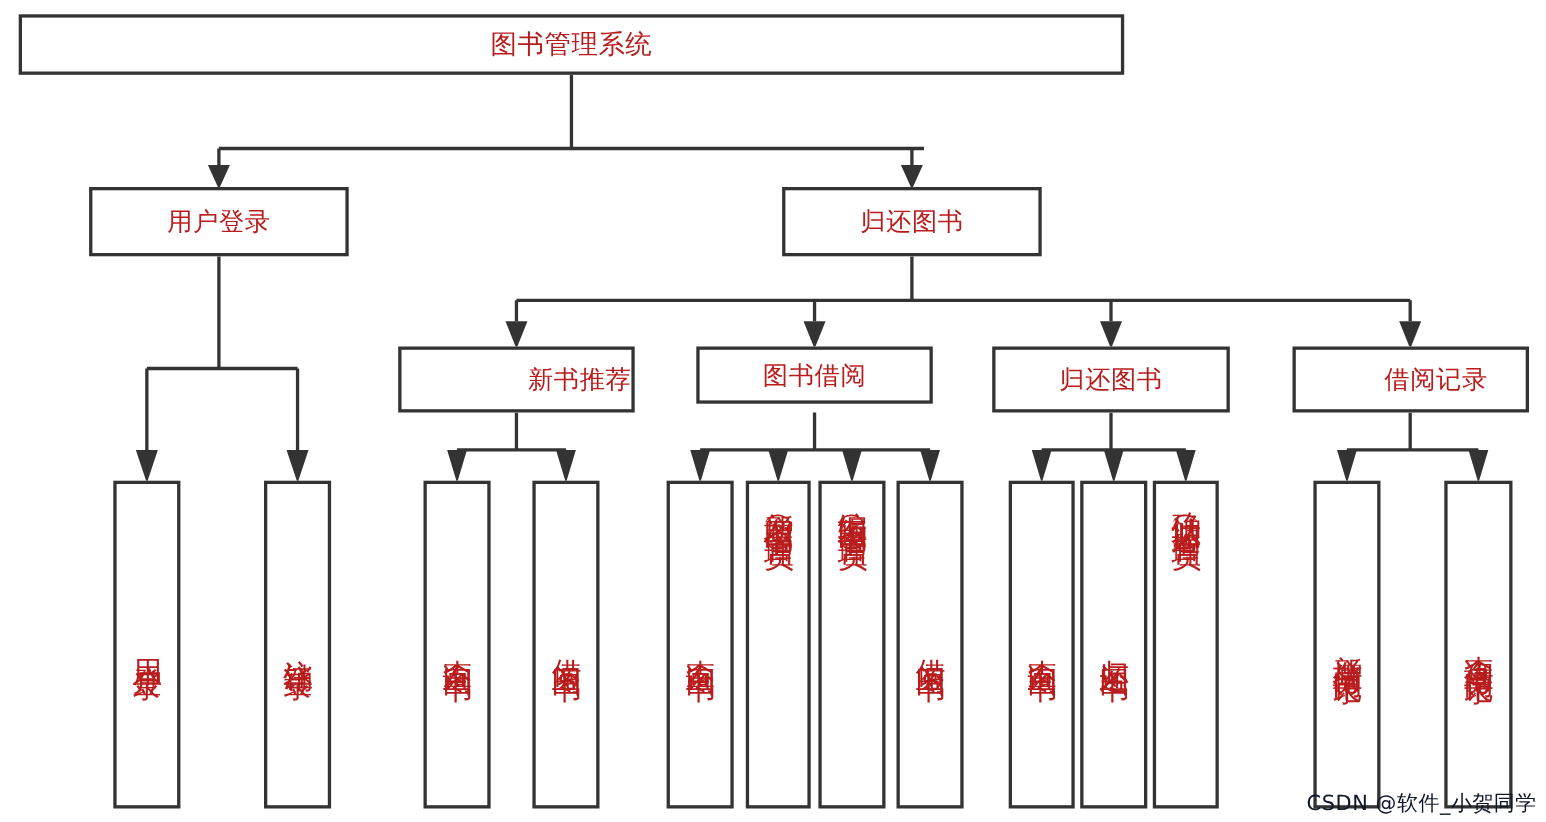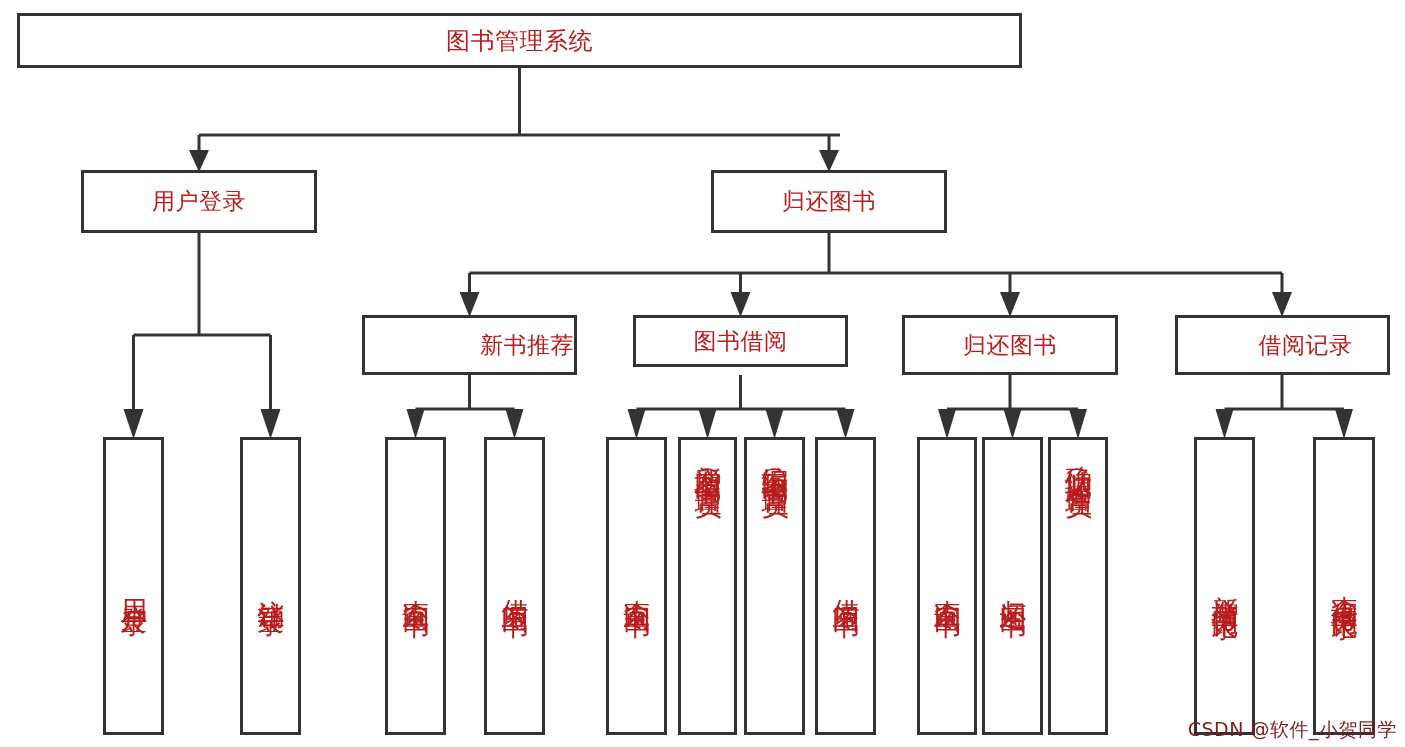--- a/index.html
+++ b/index.html
@@ -70,21 +70,21 @@
     line-height: 1.0;
     letter-spacing: 4px;
     white-space: nowrap;
   }
   
   #watermark {
     position: absolute;
     right: 8px;
     bottom: 4px;
     font-size: 19px;
-    color: #7f1d1d;
+    color: #0f172a;
     white-space: nowrap;
     letter-spacing: 0.5px;
   }
 </style>
 </head>
 <body>
 
 <div id="canvas">
 
   <svg id="wires" viewBox="0 0 1405 747" xmlns="http://www.w3.org/2000/svg">

